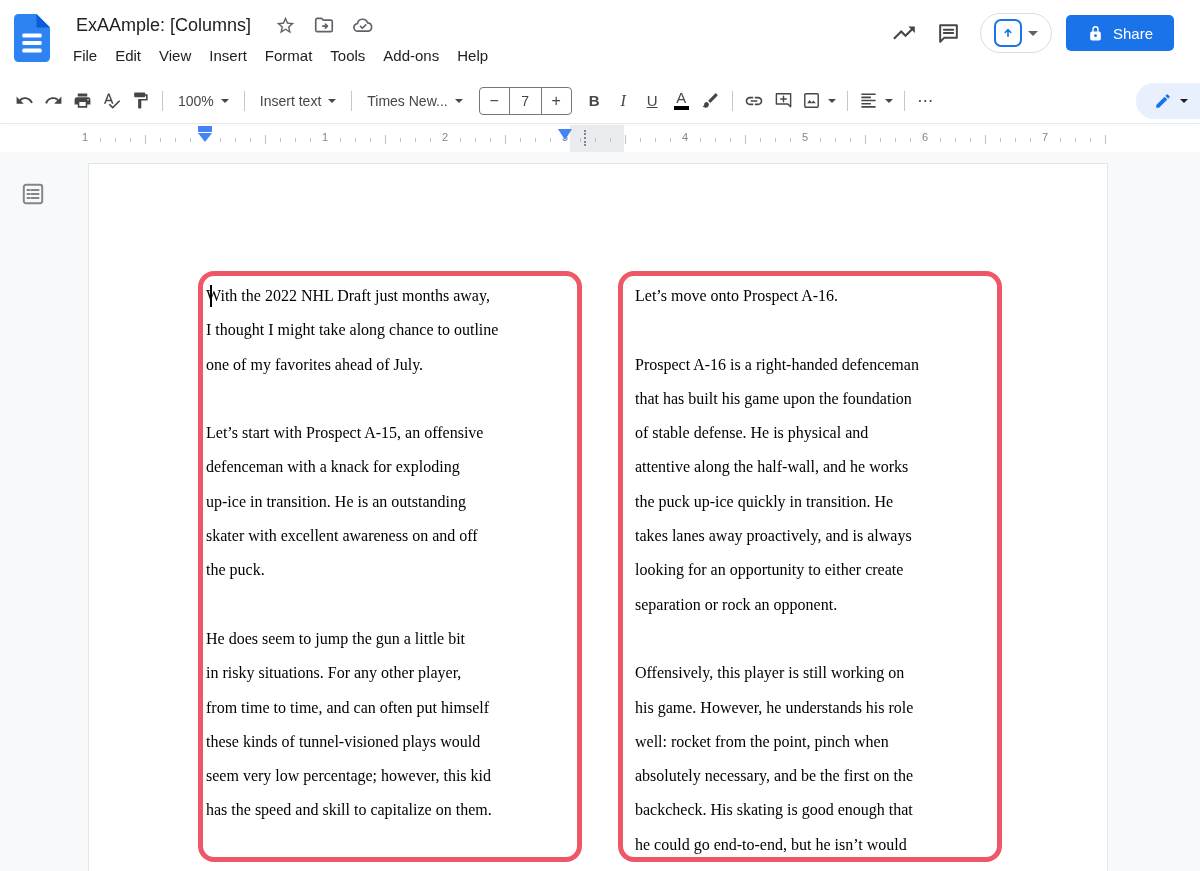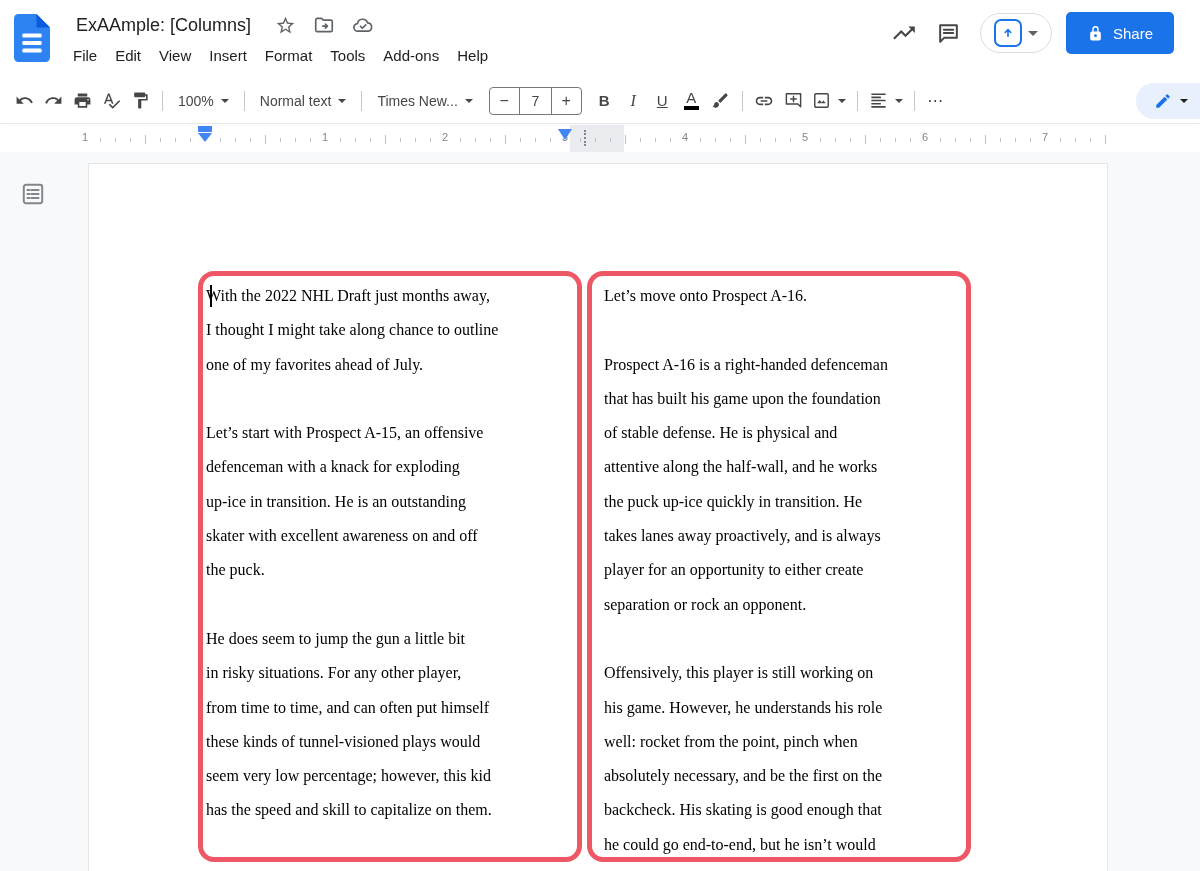--- a/index.html
+++ b/index.html
@@ -13,21 +13,21 @@
   #doc-title { font-size:18px; color:#202124; padding:2px 6px; white-space:nowrap; }
   .title-icon { width:22px; height:22px; margin-left:17px; display:inline-flex; align-items:center; justify-content:center; cursor:pointer; }
   #menu-row { position:absolute; left:64px; top:44px; display:flex; }
   .menu-item { font-size:15px; color:#202124; padding:3px 9px; border-radius:4px; cursor:pointer; }
 
   #header-right { position:absolute; right:26px; top:10px; height:46px; display:flex; align-items:center; }
   .hdr-icon-btn { width:44px; height:44px; display:flex; align-items:center; justify-content:center; cursor:pointer; }
   #mode-pill { width:72px; height:40px; border:1px solid #dadce0; border-radius:21px; display:flex; align-items:center; justify-content:center; gap:6px; margin:0 14px 0 10px; background:#fff; cursor:pointer; }
   #mode-square { width:28px; height:28px; border:2px solid #1a73e8; border-radius:7px; display:flex; align-items:center; justify-content:center; }
   .chev { width:0; height:0; border-left:5px solid transparent; border-right:5px solid transparent; border-top:5px solid #5f6368; }
-  #share-btn { height:42px; min-width:108px; background:#1a73e8; border:none; border-radius:5px; color:#fff; font-size:15px; font-weight:500; display:flex; align-items:center; justify-content:center; gap:9px; padding:0 18px; cursor:pointer; font-family:"Liberation Sans",sans-serif; }
+  #share-btn { height:36px; min-width:108px; background:#1a73e8; border:none; border-radius:5px; color:#fff; font-size:15px; font-weight:500; display:flex; align-items:center; justify-content:center; gap:9px; padding:0 18px; cursor:pointer; font-family:"Liberation Sans",sans-serif; }
 
   
   #toolbar { position:absolute; left:0; top:78px; width:1200px; height:46px; background:#fff; border-bottom:1px solid #e8eaed; display:flex; align-items:center; padding-left:10px; }
   .tb-btn { height:32px; min-width:29px; display:inline-flex; align-items:center; justify-content:center; border-radius:4px; cursor:pointer; color:#444746; }
   .tb-divider { width:1px; height:20px; background:#c7c7c7; margin:0 7px; }
   .tb-drop { display:inline-flex; align-items:center; gap:7px; padding:0 8px; height:32px; border-radius:4px; cursor:pointer; font-size:14px; color:#444746; white-space:nowrap; }
   .chev-sm { width:0; height:0; border-left:4px solid transparent; border-right:4px solid transparent; border-top:4px solid #444746; }
   #font-size-group { display:inline-flex; align-items:stretch; height:28px; border:1px solid #747775; border-radius:4px; margin:0 8px; overflow:hidden; }
   #font-size-group > div { display:flex; align-items:center; justify-content:center; cursor:pointer; color:#444746; }
   #fs-minus,#fs-plus { width:29px; font-size:16px; }
@@ -53,21 +53,21 @@
   #indent-left { position:absolute; left:198px; top:8px; width:0; height:0; border-left:7px solid transparent; border-right:7px solid transparent; border-top:9px solid #4285f4; }
   #indent-right { position:absolute; left:558px; top:4px; width:0; height:0; border-left:7px solid transparent; border-right:7px solid transparent; border-top:11px solid #4285f4; }
 
   
   #canvas { position:absolute; left:0; top:152px; width:1200px; height:719px; background:#f8f9fa; }
   #outline-btn { position:absolute; left:20px; top:29px; width:26px; height:26px; display:flex; align-items:center; justify-content:center; cursor:pointer; }
   #page { position:absolute; left:88px; top:11px; width:1020px; height:720px; background:#fff; border:1px solid #e4e6e8; border-bottom:none; }
 
   .doc-column { position:absolute; top:107px; width:384px; height:591px; border:5px solid #ee5766; border-radius:16px; overflow:hidden; padding:3px 4px 0 3px; cursor:text; }
   #col-left { left:109px; }
-  #col-right { left:498px;padding-left:12px; }
+  #col-right { left:529px;padding-left:12px; }
   .doc-line { height:34.3px; line-height:34.3px; white-space:pre; font-family:"Liberation Serif","DejaVu Serif",serif; font-size:16px; color:#000; }
   #caret { position:absolute; left:7px; top:9px; width:2px; height:22px; background:#000; }
 
   svg { display:block; }
 </style>
 </head>
 <body>
 
 <div id="header">
   <div id="docs-logo">
@@ -173,21 +173,21 @@
   <span class="tb-divider"></span>
 
   <span class="tb-drop">
     <span>100%</span>
     <span class="chev-sm"></span>
   </span>
 
   <span class="tb-divider"></span>
 
   <span class="tb-drop">
-    <span>Normal text</span>
+    <span>Insert text</span>
     <span class="chev-sm"></span>
   </span>
 
   <span class="tb-divider"></span>
 
   <span class="tb-drop">
     <span>Times New...</span>
     <span class="chev-sm"></span>
   </span>
 
@@ -367,21 +367,21 @@
       </div>
     <div class="doc-column" id="col-right">
         <div class="doc-line">Let’s move onto Prospect A-16.</div>
         <div class="doc-line"></div>
         <div class="doc-line">Prospect A-16 is a right-handed defenceman</div>
         <div class="doc-line">that has built his game upon the foundation</div>
         <div class="doc-line">of stable defense. He is physical and</div>
         <div class="doc-line">attentive along the half-wall, and he works</div>
         <div class="doc-line">the puck up-ice quickly in transition. He</div>
         <div class="doc-line">takes lanes away proactively, and is always</div>
-        <div class="doc-line">player for an opportunity to either create</div>
+        <div class="doc-line">looking for an opportunity to either create</div>
         <div class="doc-line">separation or rock an opponent.</div>
         <div class="doc-line"></div>
         <div class="doc-line">Offensively, this player is still working on</div>
         <div class="doc-line">his game. However, he understands his role</div>
         <div class="doc-line">well: rocket from the point, pinch when</div>
         <div class="doc-line">absolutely necessary, and be the first on the</div>
         <div class="doc-line">backcheck. His skating is good enough that</div>
         <div class="doc-line">he could go end-to-end, but he isn’t would</div>
       </div>
   </div>

